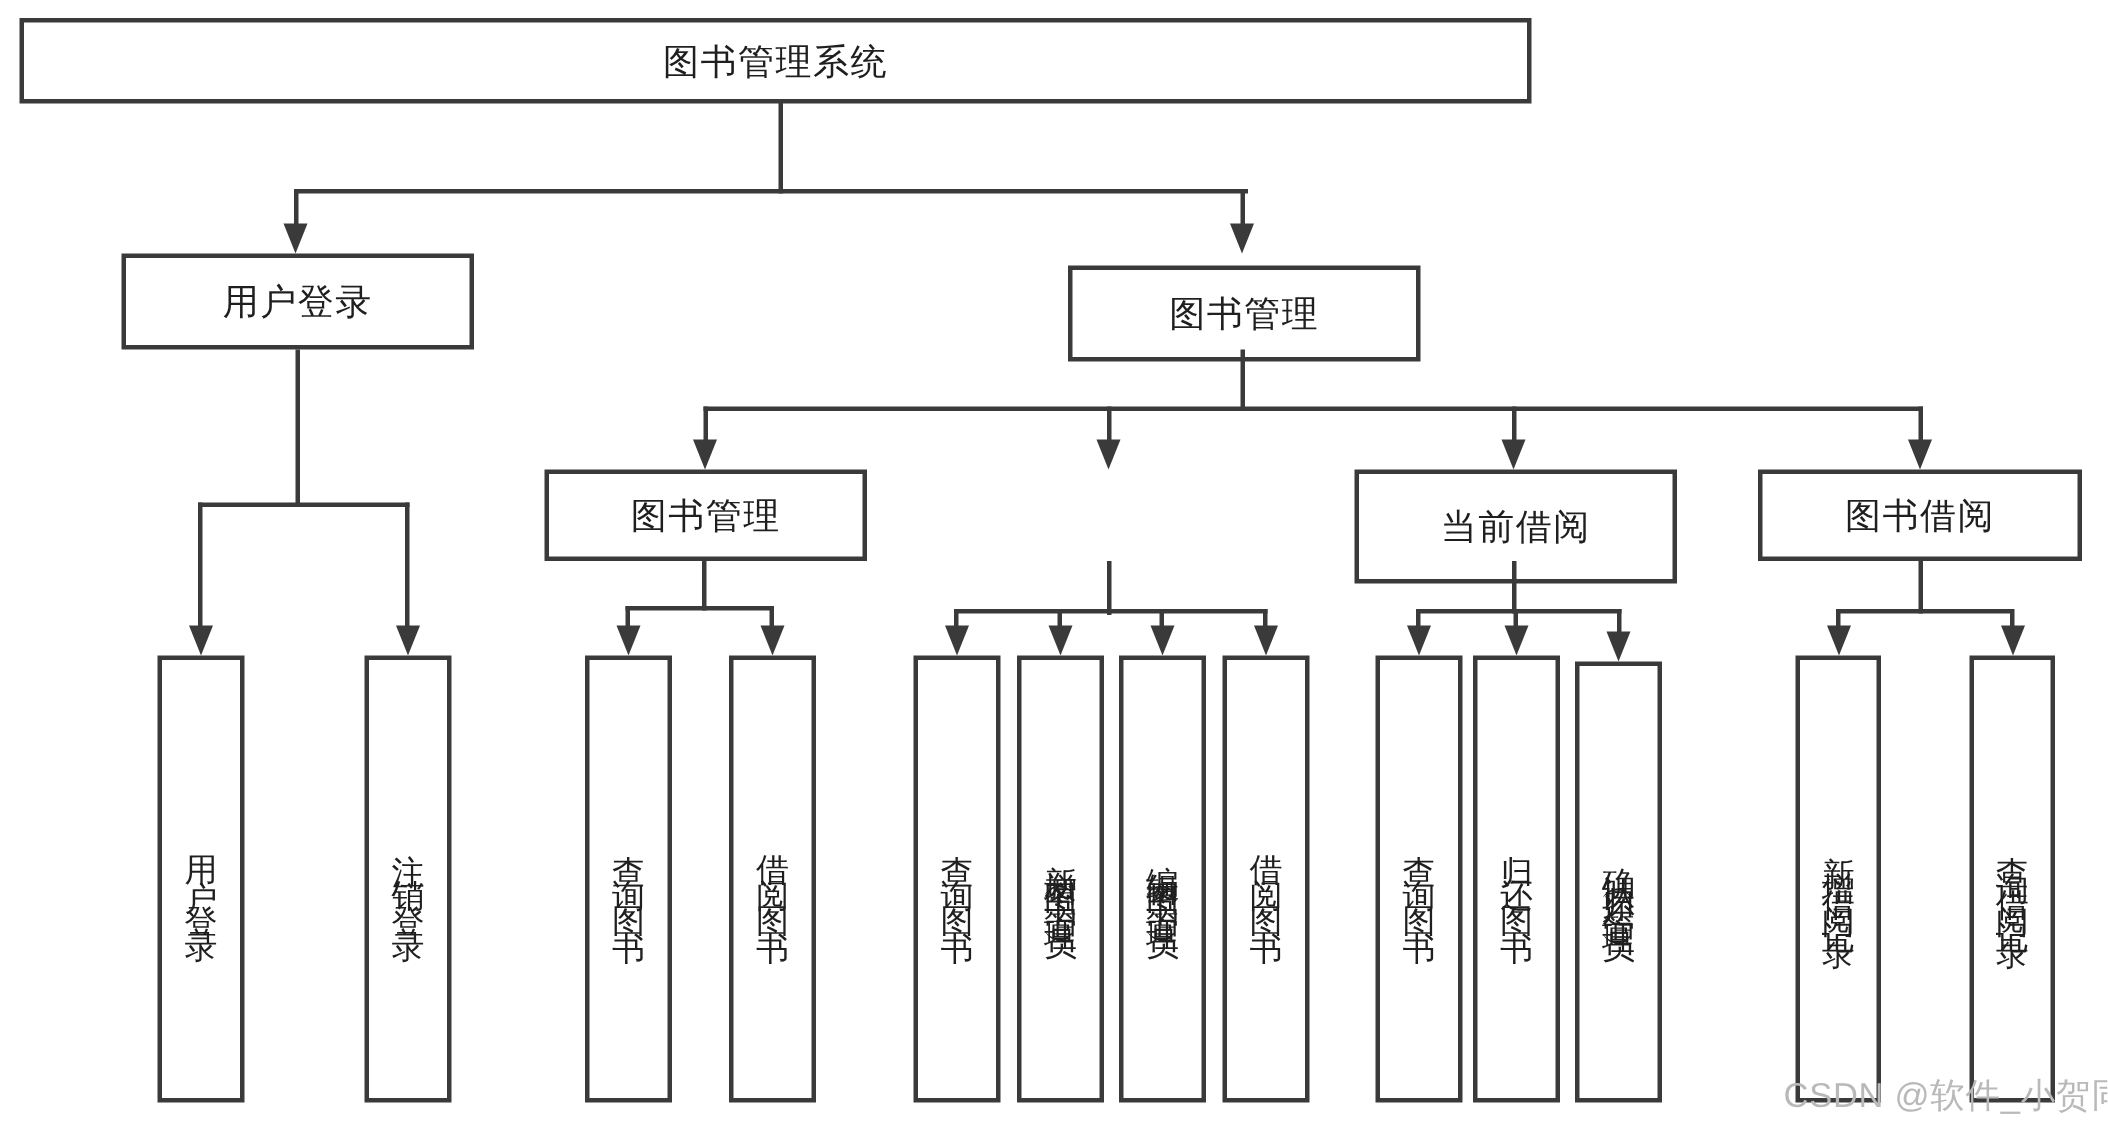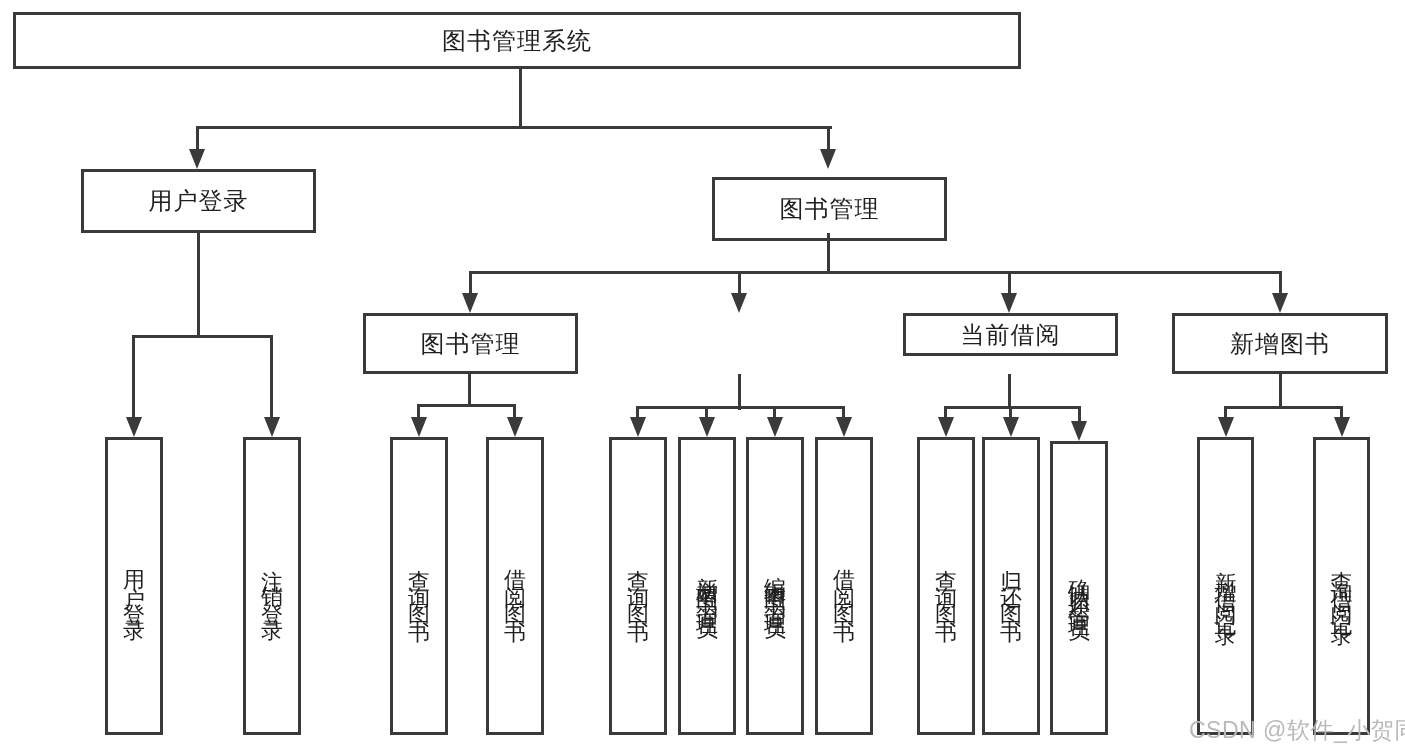--- a/index.html
+++ b/index.html
@@ -91,25 +91,25 @@
   <div class="ln v" style="left:738px;top:271px;height:24px;"></div>
   <div class="arw" style="left:731px;top:293px;"></div>
   <div class="ln v" style="left:1008px;top:271px;height:24px;"></div>
   <div class="arw" style="left:1001px;top:293px;"></div>
   <div class="ln v" style="left:1279px;top:271px;height:24px;"></div>
   <div class="arw" style="left:1272px;top:293px;"></div>
 
   <div class="node h" style="left:363px;top:313px;width:215px;height:61px;">
     <span>图书管理</span>
   </div>
-  <div class="node h" style="left:903px;top:313px;width:215px;height:43px;">
+  <div class="node h" style="left:903px;top:313px;width:215px;height:76px;">
     <span>当前借阅</span>
   </div>
   <div class="node h" style="left:1172px;top:313px;width:216px;height:61px;">
-    <span>新增图书</span>
+    <span>图书借阅</span>
   </div>
 
   <div class="ln v" style="left:197px;top:233px;height:105px;"></div>
   <div class="ln hz" style="left:132px;top:335px;width:141px;"></div>
   <div class="ln v" style="left:132px;top:335px;height:84px;"></div>
   <div class="arw" style="left:126px;top:417px;"></div>
   <div class="ln v" style="left:270px;top:335px;height:84px;"></div>
   <div class="arw" style="left:264px;top:417px;"></div>
 
   <div class="ln v" style="left:468px;top:374px;height:33px;"></div>

